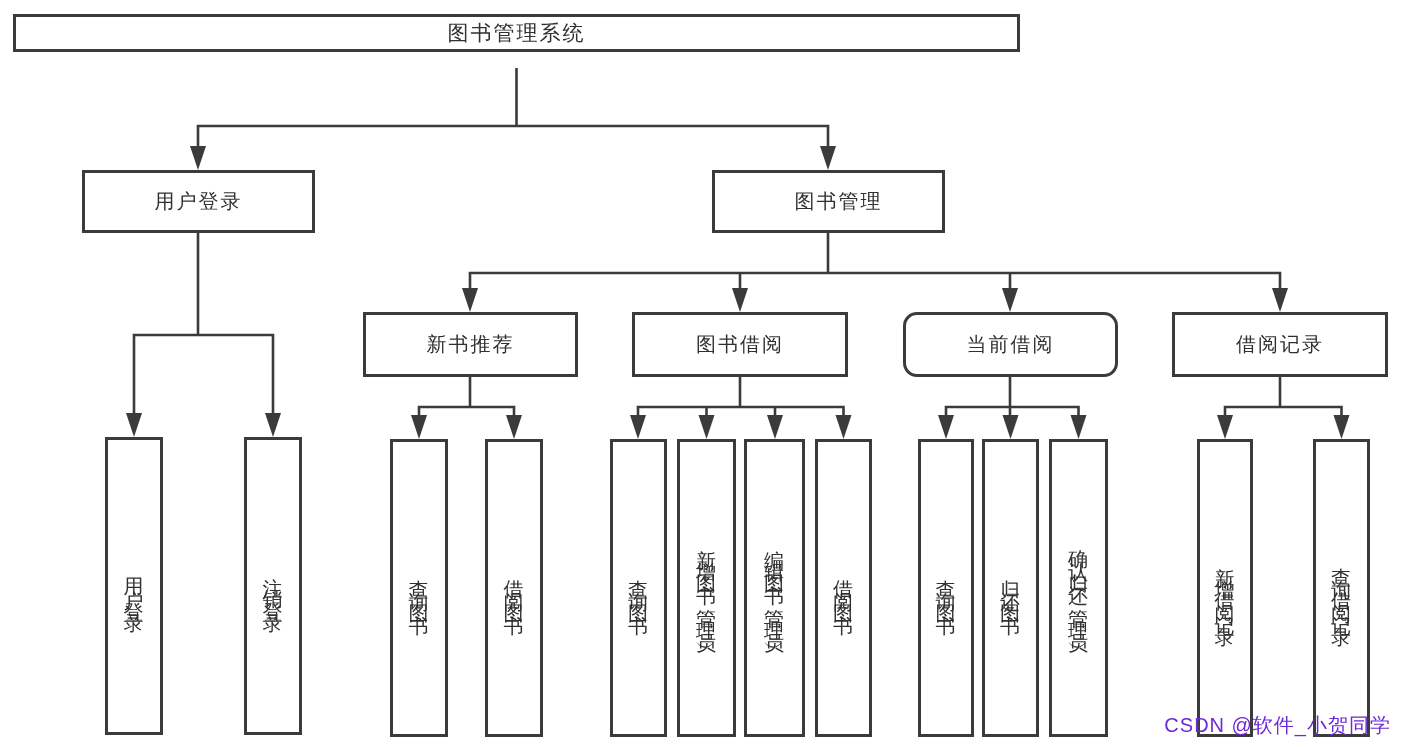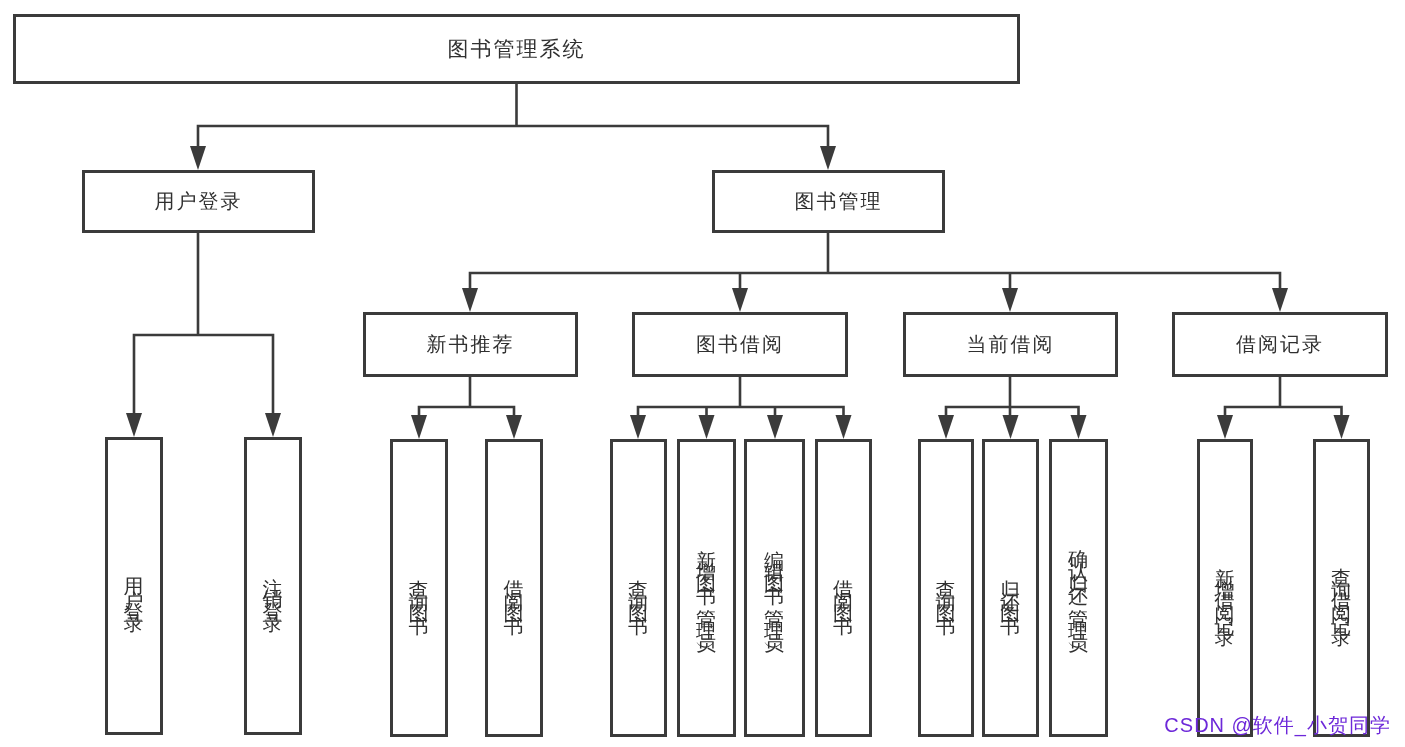--- a/index.html
+++ b/index.html
@@ -104,38 +104,38 @@
 
       <polygon points="946,439 938,415 954,415"></polygon>
       <polygon points="1010.5,439 1002.5,415 1018.5,415"></polygon>
       <polygon points="1078.5,439 1070.5,415 1086.5,415"></polygon>
 
       <polygon points="1225,439 1217,415 1233,415"></polygon>
       <polygon points="1341.5,439 1333.5,415 1349.5,415"></polygon>
     </g>
   </svg>
 
-  <div class="box root" style="left:13px; top:14px; width:1007px; height:70px;">
+  <div class="box root" style="left:13px; top:14px; width:1007px; height:38px;">
     <span>图书管理系统</span>
   </div>
 
   <div class="box" style="left:82px; top:170px; width:233px; height:63px;">
     <span>用户登录</span>
   </div>
   <div class="box" style="left:712px; top:170px; width:233px; height:63px;padding-left:20px;">
     <span>图书管理</span>
   </div>
 
   <div class="box" style="left:363px; top:312px; width:215px; height:65px;">
     <span>新书推荐</span>
   </div>
   <div class="box" style="left:632px; top:312px; width:216px; height:65px;font-family:Liberation Mono, monospace;">
     <span>图书借阅</span>
   </div>
-  <div class="box" style="left:903px; top:312px; width:215px; height:65px;">
+  <div class="box" style="left:903px; top:312px; width:215px; height:65px;border-radius:14px;">
     <span>当前借阅</span>
   </div>
   <div class="box" style="left:1172px; top:312px; width:216px; height:65px;">
     <span>借阅记录</span>
   </div>
 
   <div class="box vbox" style="left:105px; top:437px; width:58px; height:298px;">
     <span>用户登录</span>
   </div>
   <div class="box vbox" style="left:244px; top:437px; width:58px; height:298px;">

